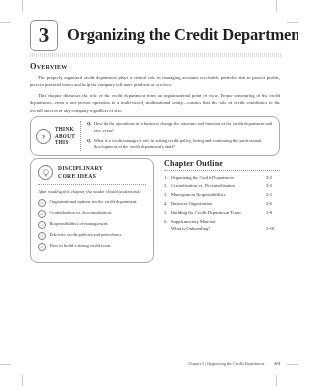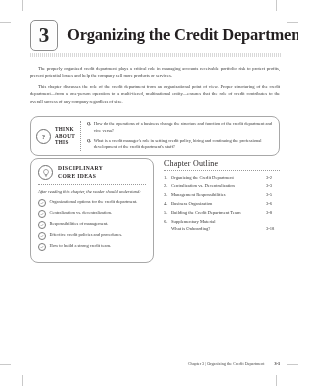--- a/index.html
+++ b/index.html
@@ -244,21 +244,21 @@
     justify-content: center;
   }
 
   
   .outline {
     flex: 1;
     padding-top: 1px;
   }
   .outline-title {
     font-family: "Liberation Serif", serif;
-    font-weight: normal;
+    font-weight: bold;
     font-size: 8px;
     letter-spacing: .2px;
     color: #231f20;
     margin-bottom: 2px;
   }
   .outline-rule {
     border-top: 1px dotted #9a9a9a;
     margin-bottom: 3.5px;
   }
   .outline-list {
@@ -322,20 +322,21 @@
 
 <div class="page">
 
   <div class="chapter-head">
     <div class="chapter-badge">3</div>
     <div class="chapter-title">Organizing the Credit Department</div>
   </div>
   <div class="title-rule"></div>
 
   <div class="overview">
+    <div class="sec-head">Overview</div>
     <p>The properly organized credit department plays a critical role in managing accounts receivable portfolio risk to protect profits, prevent potential losses and help the company sell more products or services.</p>
     <p>This chapter discusses the role of the credit department from an organizational point of view. Proper structuring of the credit department—from a one-person operation to a multi-tiered, multinational entity—ensures that the role of credit contributes to the overall success of any company regardless of size.</p>
   </div>
 
   <div class="think-box">
     <div class="think-left">
       <span class="icon-circle">
         <svg width="9" height="9" viewBox="0 0 12 12" aria-hidden="true">
           <text x="6" y="9" text-anchor="middle" font-family="Liberation Serif, serif" font-size="9" font-weight="bold" fill="#4a4a4a">?</text>
         </svg>

